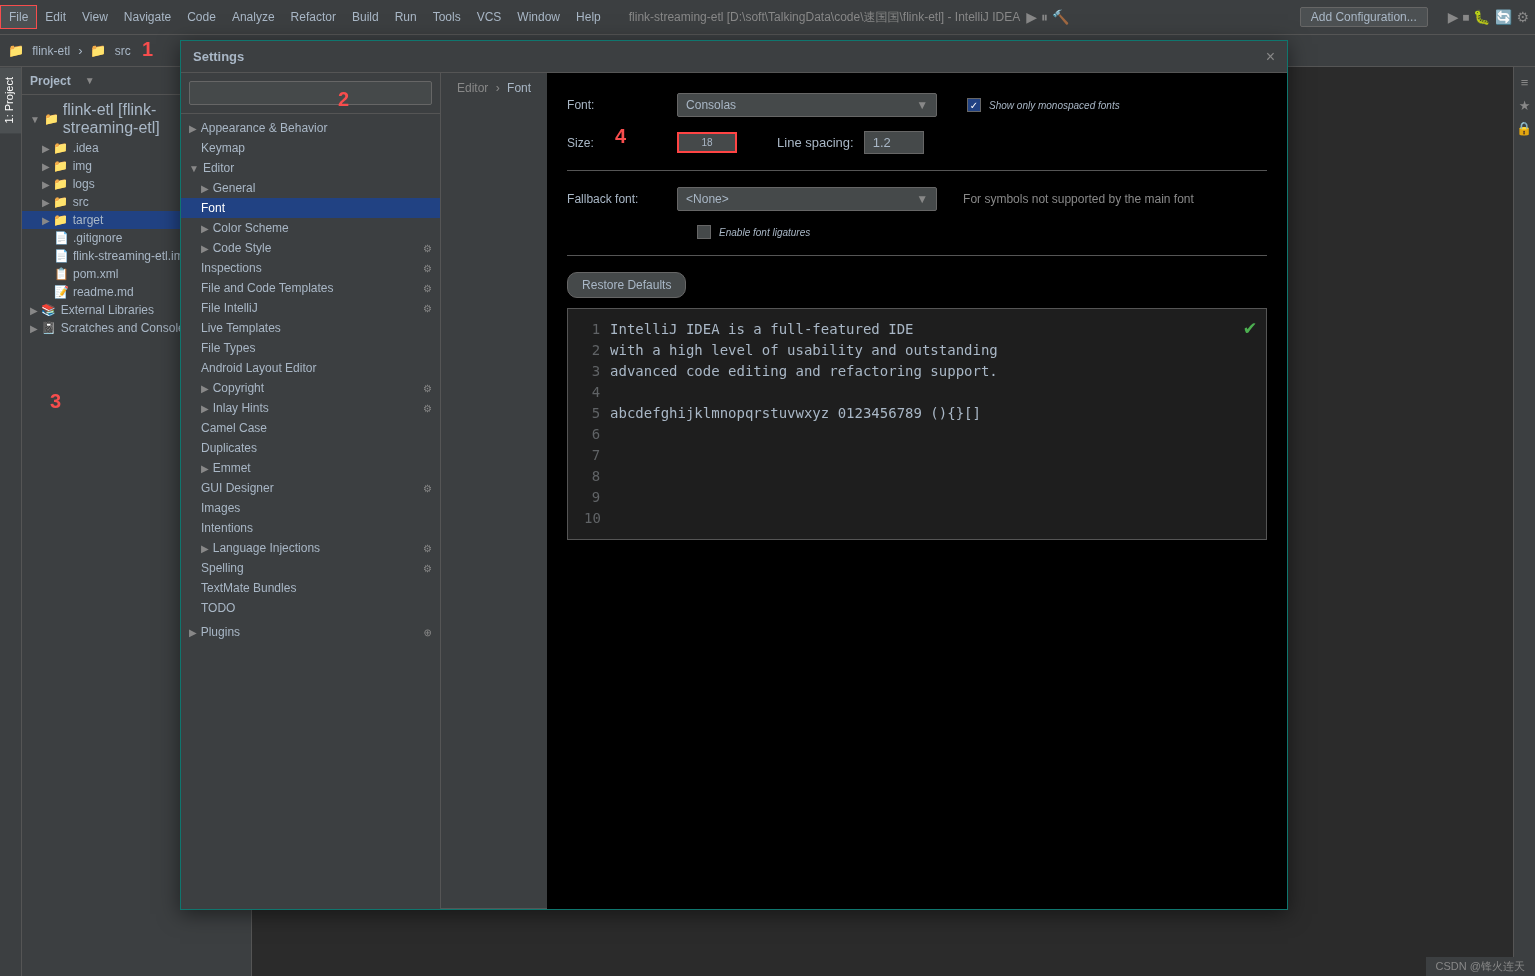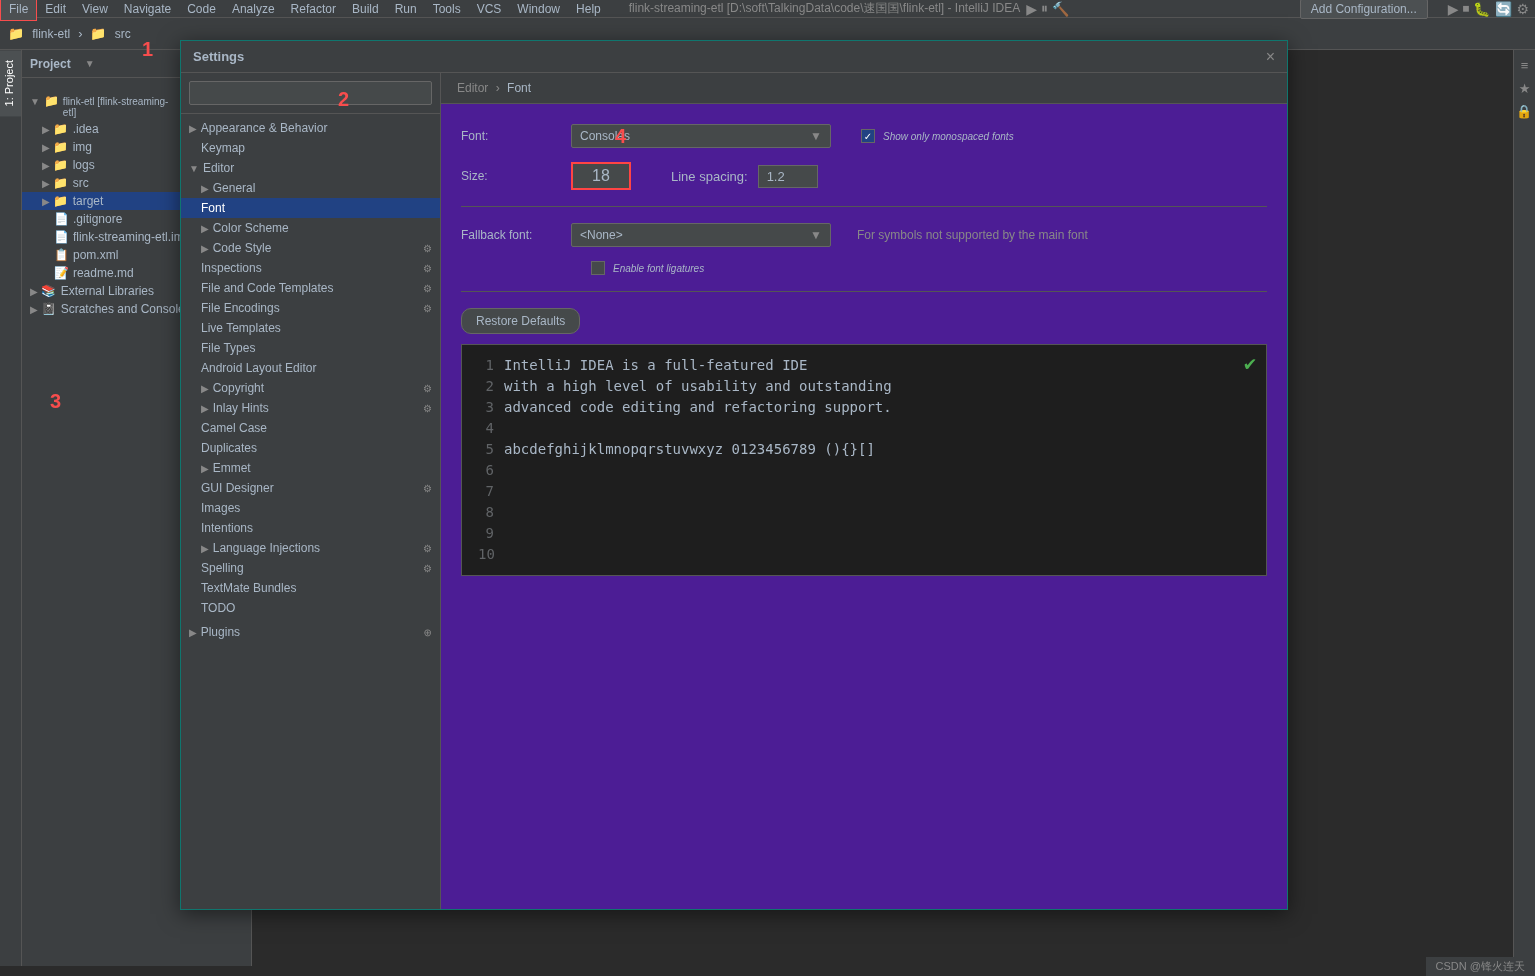--- a/index.html
+++ b/index.html
@@ -10,21 +10,21 @@
       font-family: 'Segoe UI', Arial, sans-serif;
       font-size: 13px;
       color: #a9b7c6;
       overflow: hidden;
       position: relative;
     }
 
     
     .menu-bar {
       background: #3c3f41;
-      height: 18px;
+      height: 35px;
       display: flex;
       align-items: center;
       border-bottom: 1px solid #555;
     }
     .menu-bar .menu-item {
       padding: 4px 8px;
       color: #a9b7c6;
       cursor: pointer;
       font-size: 12px;
     }
@@ -218,23 +218,22 @@
     .settings-item .arrow { color: #888; font-size: 10px; }
     .settings-item .icon-badge {
       margin-left: auto;
       color: #888;
       font-size: 10px;
     }
 
     
     .settings-right {
       flex: 1;
-      background: #4c1d95;
-      display: flex;
-      flex-direction: column;
+      background: #000000;
+      display: flex;
       overflow: hidden;
     }
     .settings-breadcrumb {
       padding: 8px 16px;
       border-bottom: 1px solid #555;
       font-size: 12px;
       color: #888;
       background: #3c3f41;
     }
     .settings-breadcrumb span { color: #888; }
@@ -286,21 +285,21 @@
     }
     .checkbox-box.checked { background: #214283; }
     .checkbox-box.checked::after { content: '✓'; color: #fff; font-size: 10px; }
     .checkbox-label { font-size: 10px; color: #a9b7c6; font-style: italic; }
 
     .size-input {
       background: #45494a;
       border: 1px solid #ff6b6b;
       color: #a9b7c6;
       padding: 3px 8px;
-      font-size: 16px;
+      font-size: 10px;
       width: 60px;
       text-align: center;
     }
     .size-input.highlighted { border: 2px solid #ff4444; }
 
     .line-spacing-input {
       background: #45494a;
       border: 1px solid #666;
       color: #a9b7c6;
       padding: 3px 8px;
@@ -430,21 +429,21 @@
       <div class="panel-icons">
         <span style="font-size:12px;">⊕</span>
         <span style="font-size:12px;">⚙</span>
         <span style="font-size:12px;">—</span>
       </div>
     </div>
     <div class="tree-content">
       <div class="tree-item">
         <span class="tree-arrow">▼</span>
         <span class="folder-color">📁</span>
-        <span style="font-size:10px;margin-top:12px;">flink-etl [flink-streaming-etl]</span>
+        <span style="font-size:16px;">flink-etl [flink-streaming-etl]</span>
         <span style="color:#666; font-size:10px; margin-left:4px;">D:\soft\Talking</span>
       </div>
       <div class="tree-item tree-indent-1">
         <span class="tree-arrow">▶</span>
         <span class="folder-color">📁</span>
         <span>.idea</span>
       </div>
       <div class="tree-item tree-indent-1">
         <span class="tree-arrow">▶</span>
         <span class="folder-color">📁</span>
@@ -546,21 +545,21 @@
         </div>
         <div class="settings-item indented">
           <span>Inspections</span>
           <span class="icon-badge">⚙</span>
         </div>
         <div class="settings-item indented">
           <span>File and Code Templates</span>
           <span class="icon-badge">⚙</span>
         </div>
         <div class="settings-item indented">
-          <span>File Encodings</span>
+          <span>File IntelliJ</span>
           <span class="icon-badge">⚙</span>
         </div>
         <div class="settings-item indented">
           <span>Live Templates</span>
         </div>
         <div class="settings-item indented">
           <span>File Types</span>
         </div>
         <div class="settings-item indented">
           <span>Android Layout Editor</span>

